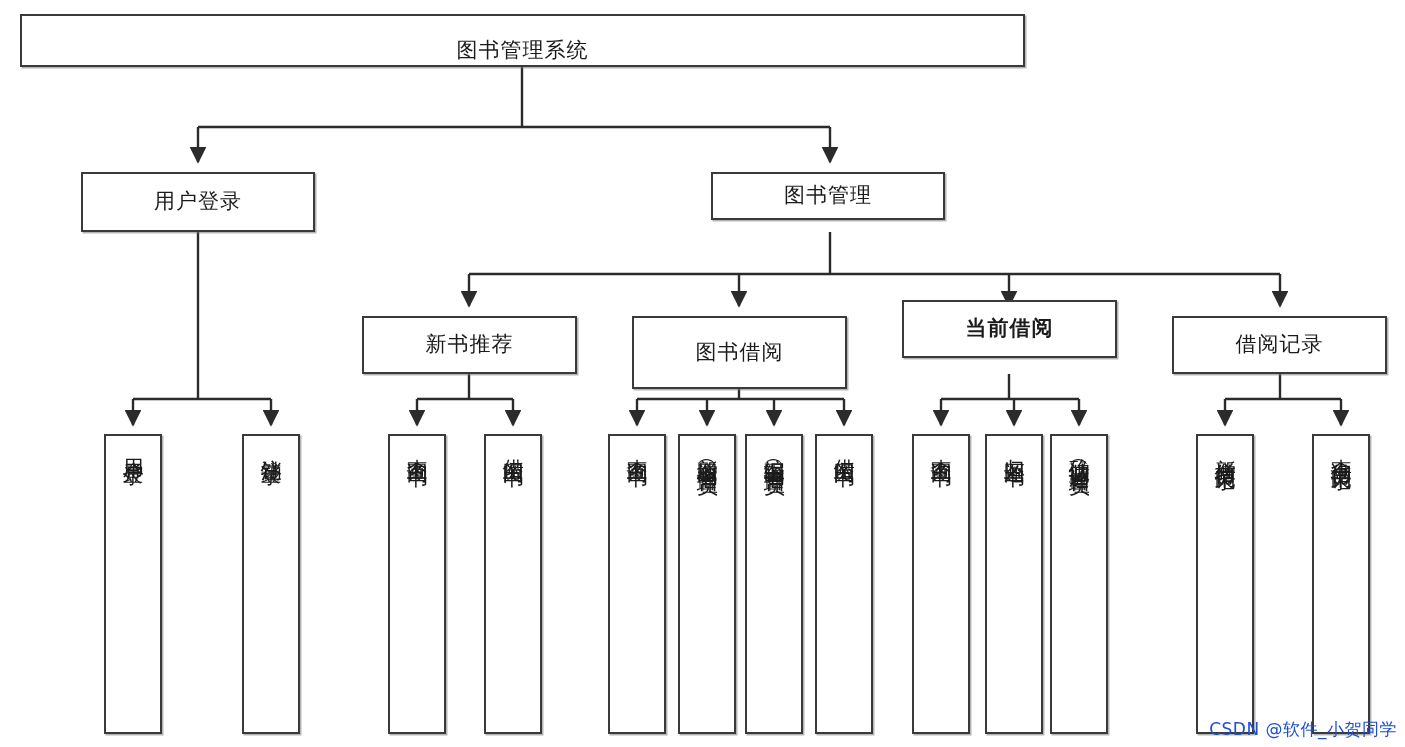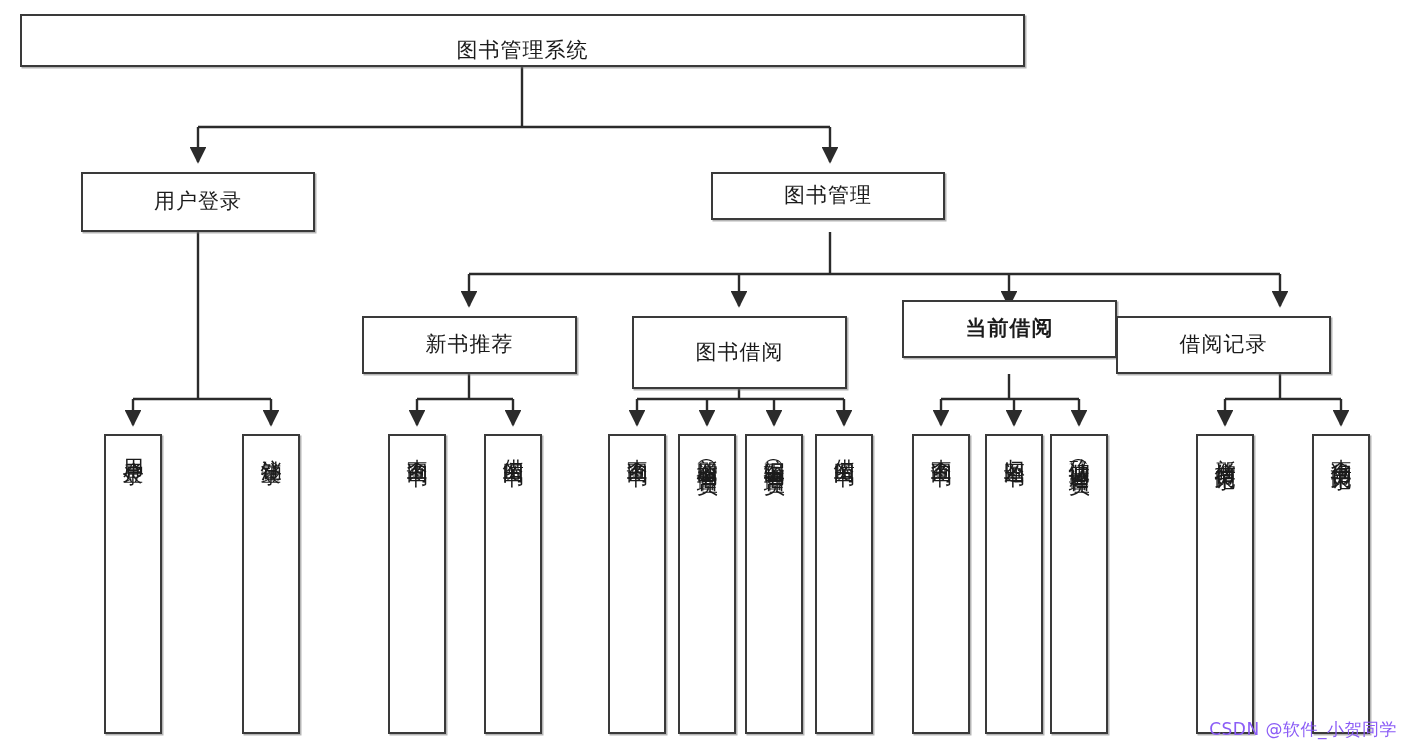--- a/index.html
+++ b/index.html
@@ -61,21 +61,21 @@
     font-size: 21px;
     line-height: 1.06;
     letter-spacing: 2.5px;
     white-space: nowrap;
   }
   .watermark {
     position: absolute;
     right: 8px;
     bottom: 6px;
     font-size: 17px;
-    color: #8b5cf6;
+    color: #1d4ed8;
     letter-spacing: 0.5px;
     white-space: nowrap;
     font-family: "DejaVu Sans", "Liberation Sans", sans-serif;
   }
 </style>
 </head>
 <body>
 
 <div id="canvas">
 
@@ -142,21 +142,21 @@
 
   <div class="node horiz" style="left:362px; top:316px; width:215px; height:58px;">
     <span class="label">新书推荐</span>
   </div>
   <div class="node horiz" style="left:632px; top:316px; width:215px; height:73px;">
     <span class="label">图书借阅</span>
   </div>
   <div class="node horiz" style="left:902px; top:300px; width:215px; height:58px;font-weight:bold;">
     <span class="label">当前借阅</span>
   </div>
-  <div class="node horiz" style="left:1116px; top:316px; width:215px; height:58px;font-family:Liberation Serif, serif;">
+  <div class="node horiz" style="left:1172px; top:316px; width:215px; height:58px;font-family:Liberation Serif, serif;">
     <span class="label">借阅记录</span>
   </div>
 
   <div class="node vert" style="left:104px; top:434px; width:58px; height:300px;">
     <span class="label">用户登录</span>
   </div>
   <div class="node vert" style="left:242px; top:434px; width:58px; height:300px;">
     <span class="label">注销登录</span>
   </div>
 

